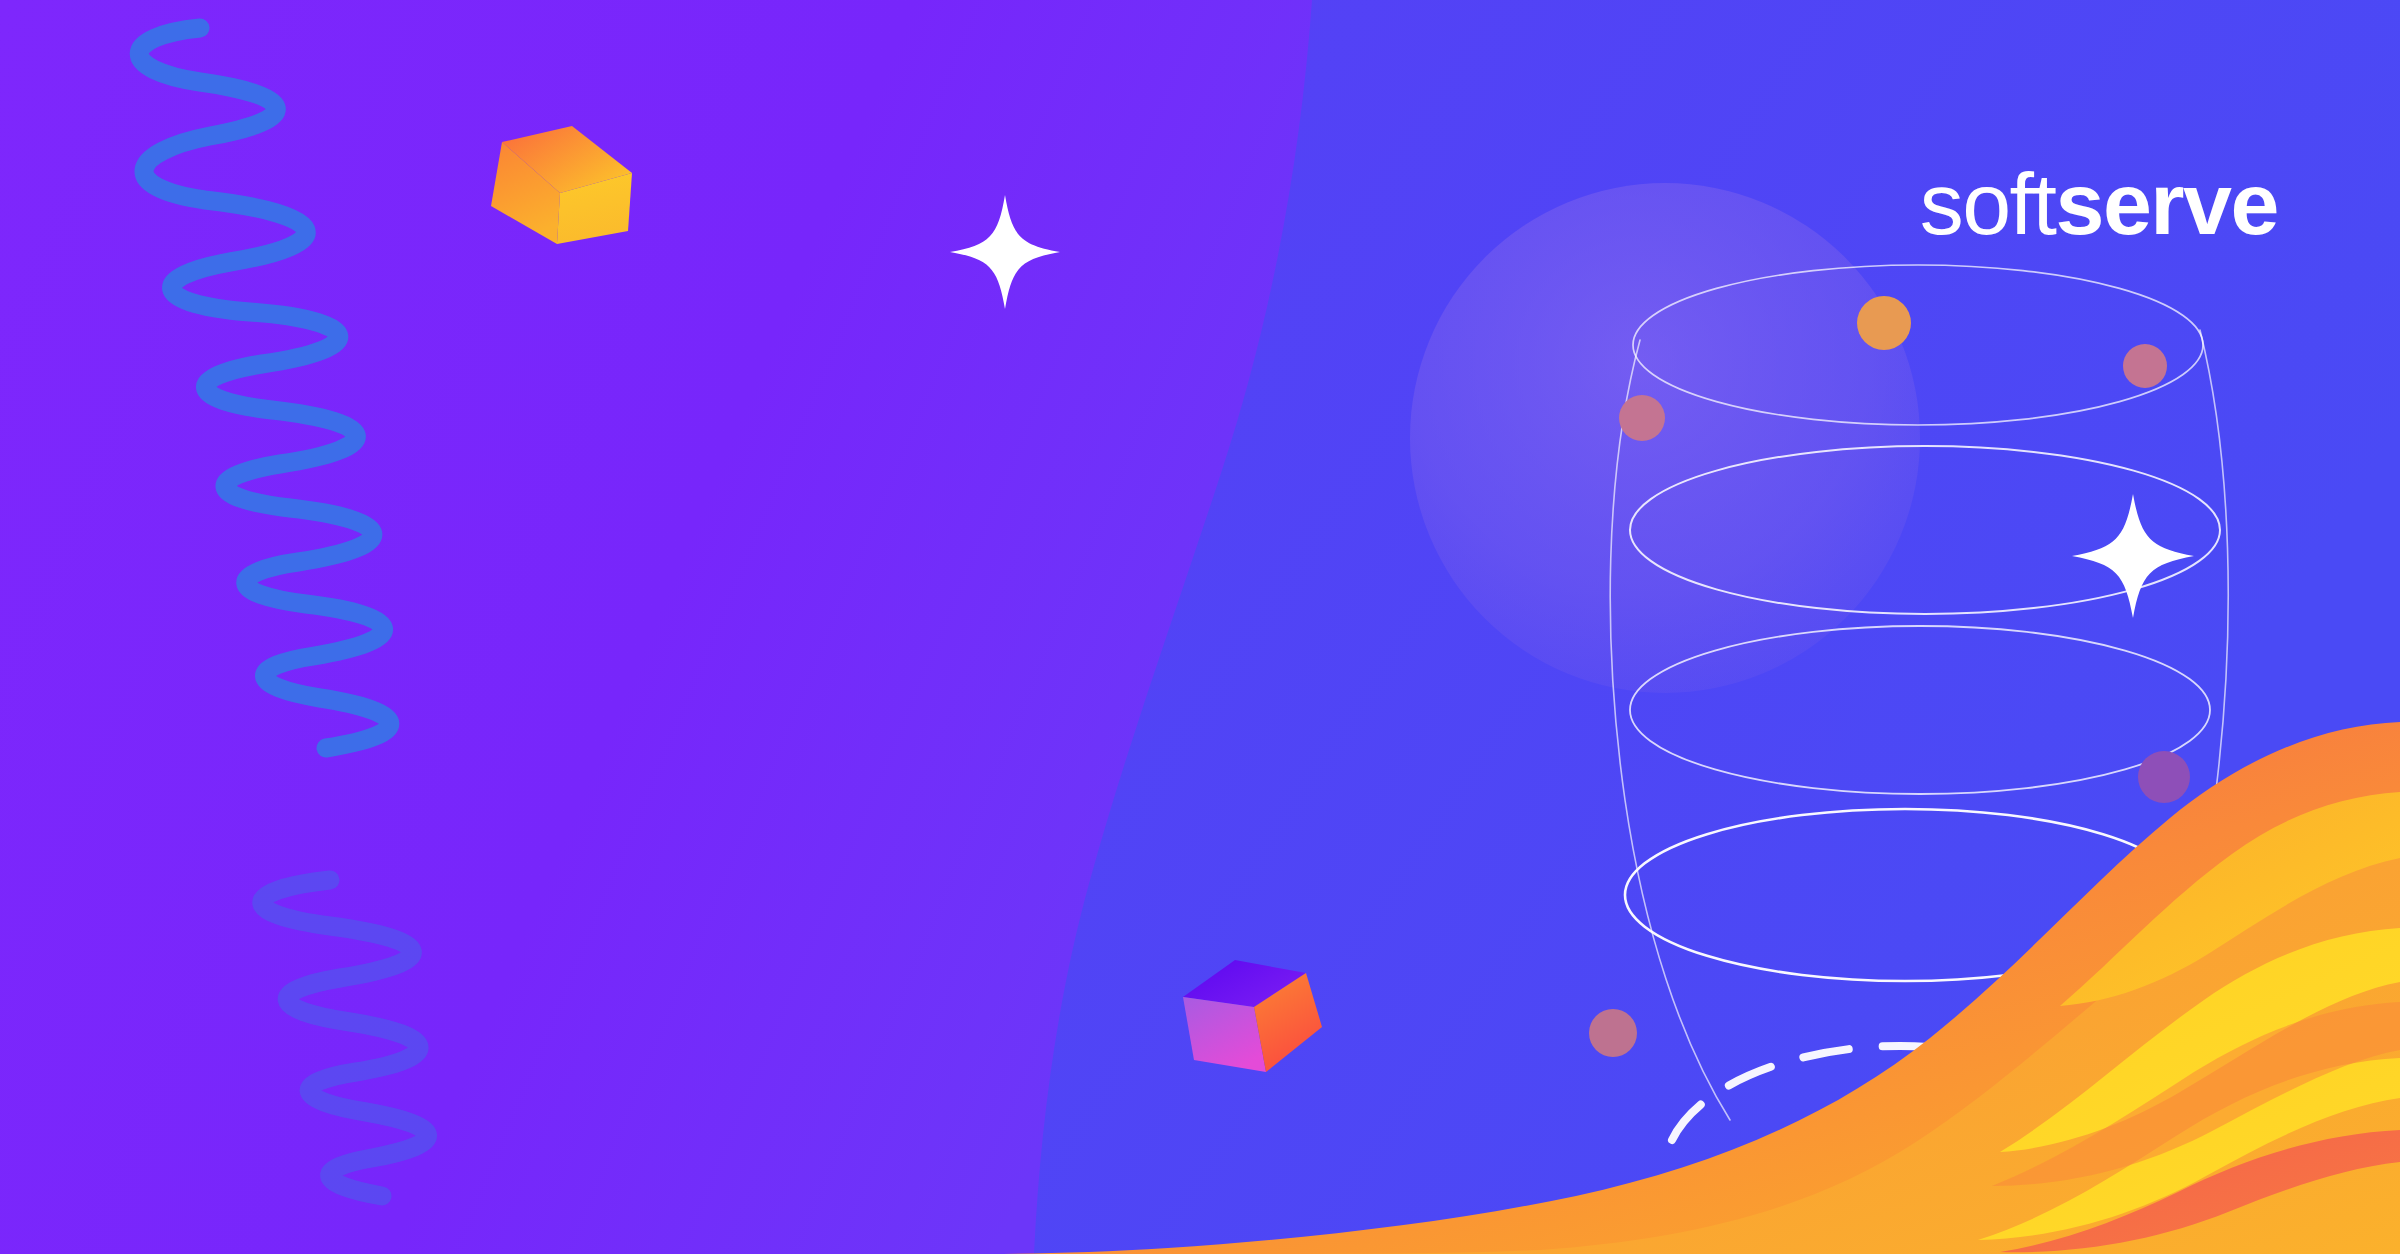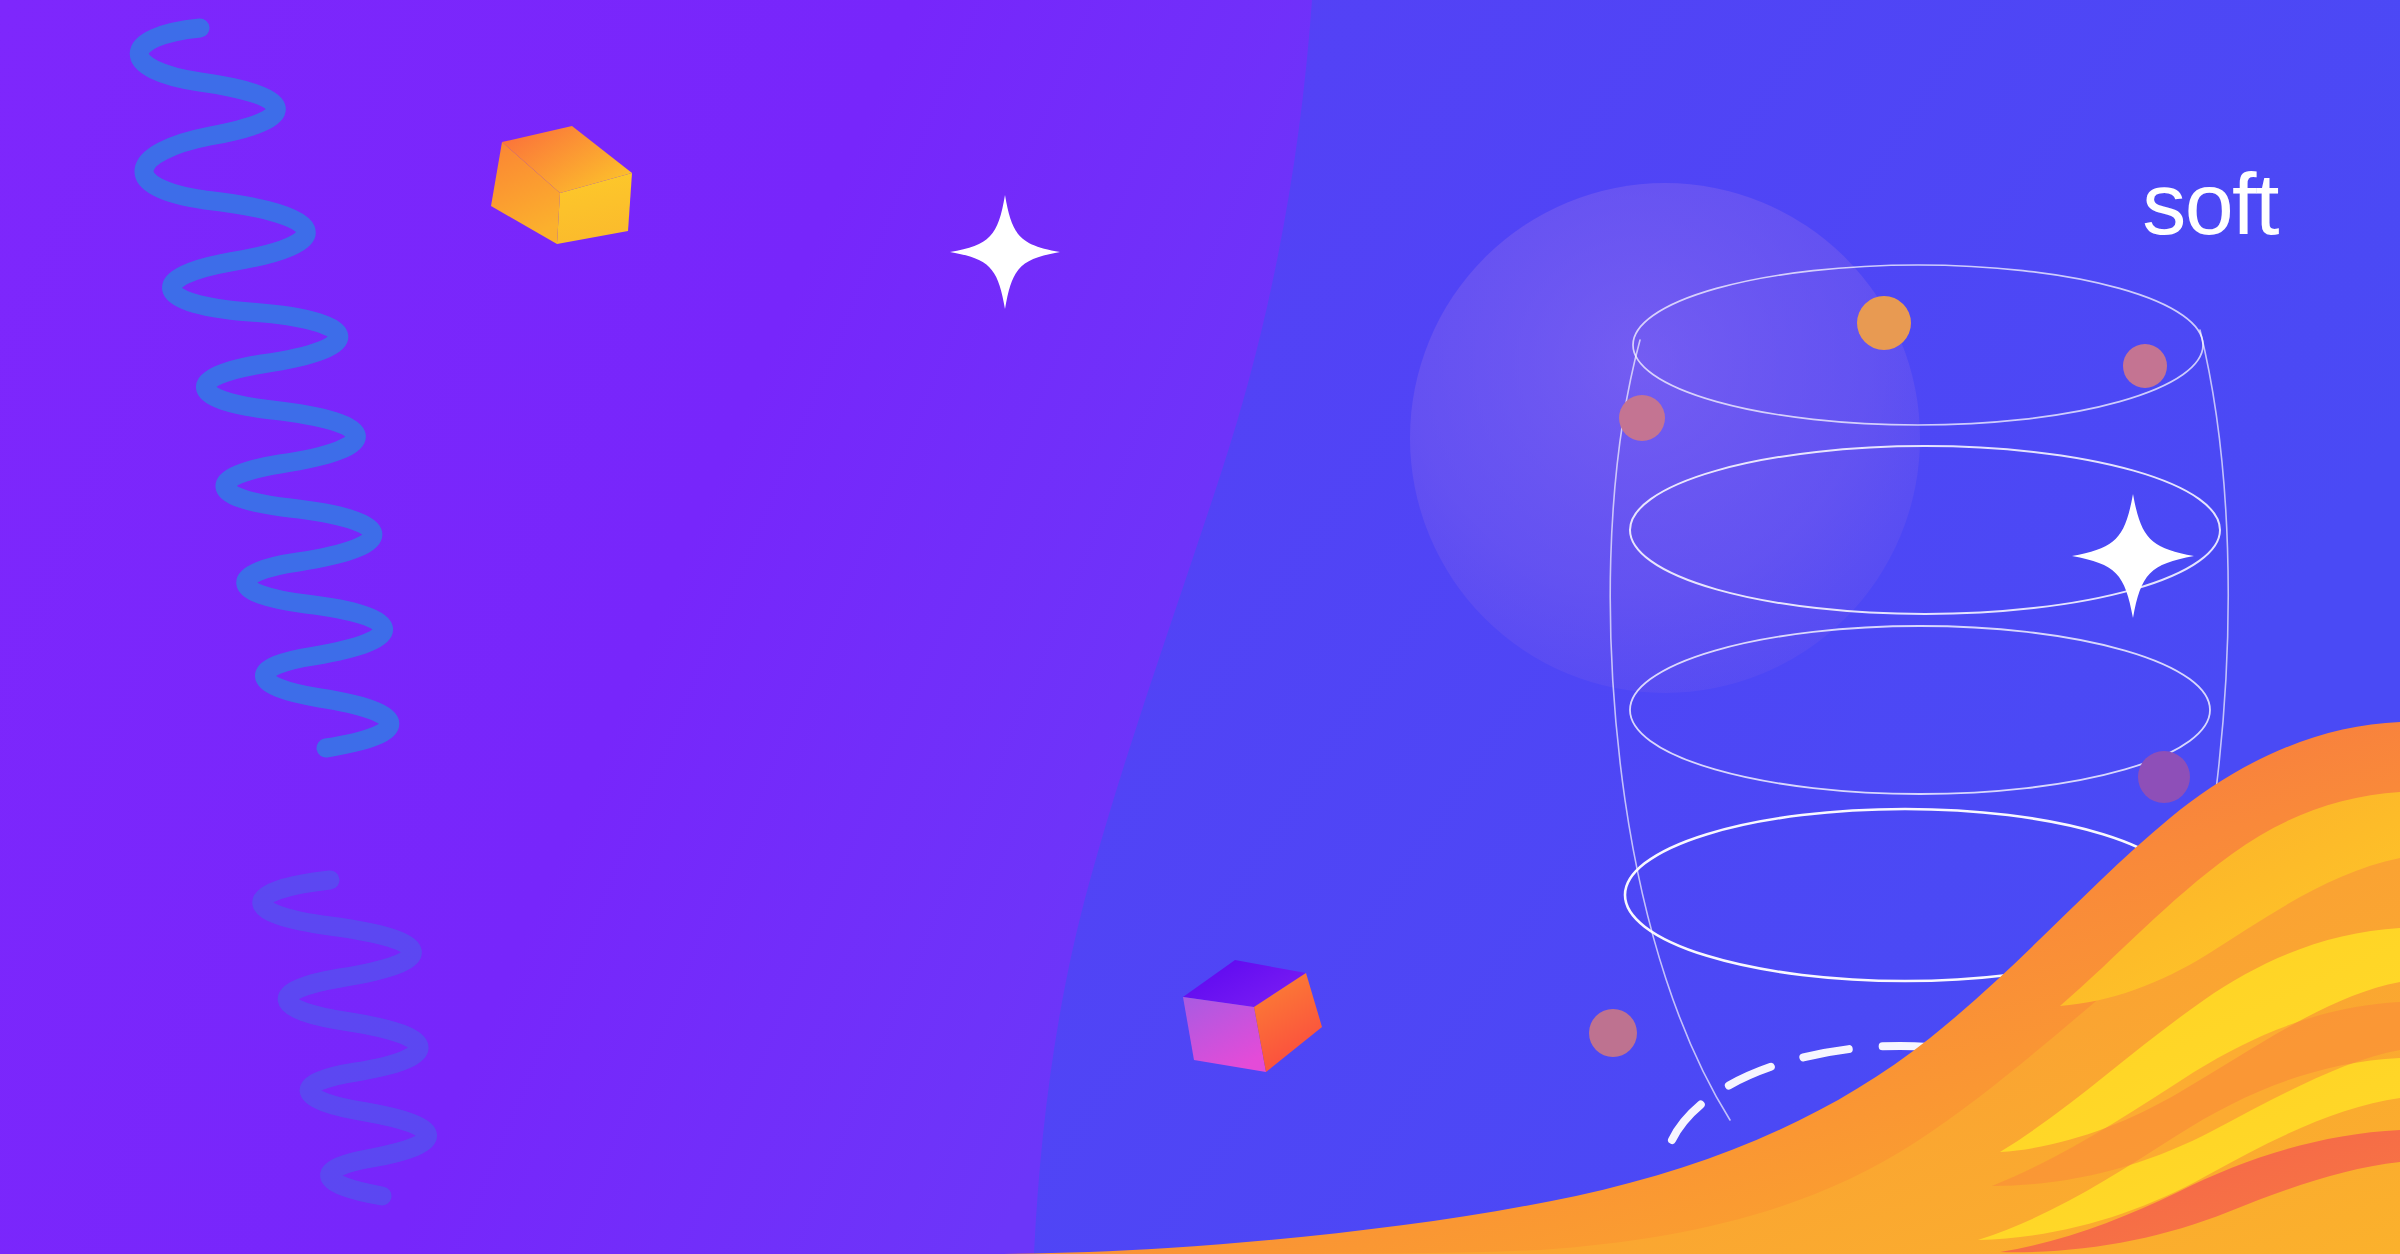--- a/index.html
+++ b/index.html
@@ -275,15 +275,16 @@
     <g>
       <path fill="url(#cubeMTop)" d="M1183,997 L1235,960 L1306,973 L1254,1007 Z"></path>
       <path fill="url(#cubeMLeft)" d="M1183,997 L1254,1007 L1266,1072 L1194,1060 Z"></path>
       <path fill="url(#cubeMRight)" d="M1254,1007 L1306,973 L1322,1027 L1266,1072 Z"></path>
     </g>
   </svg>
 
 
   <div id="logo">
     <span class="soft">soft</span>
+    <span class="serve">serve</span>
   </div>
 
 </div>
 
 </body></html>

